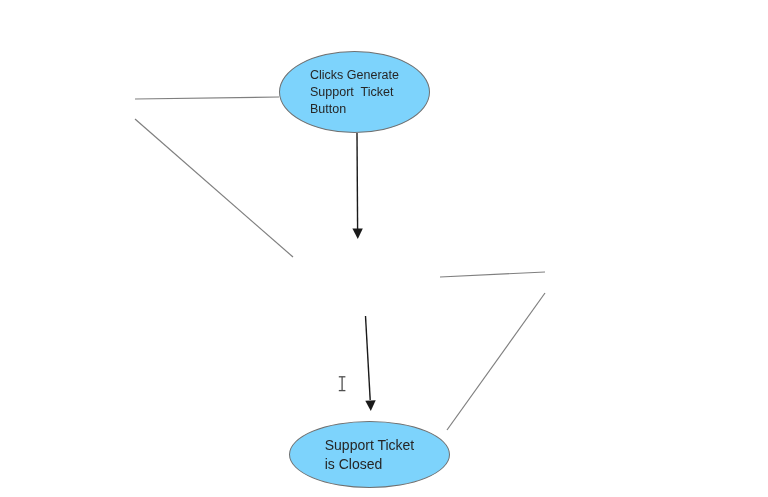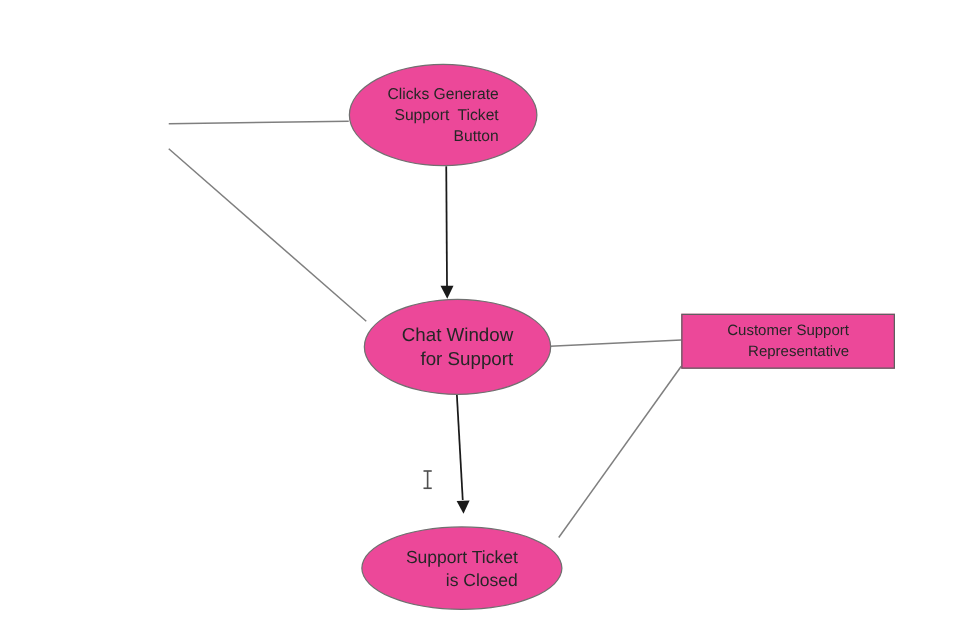--- a/index.html
+++ b/index.html
@@ -20,23 +20,23 @@
     left: 0;
     top: 0;
     width: 768px;
     height: 497px;
   }
   .node {
     position: absolute;
     display: flex;
     align-items: center;
     justify-content: center;
-    text-align: right;
+    text-align: left;
     box-sizing: border-box;
-    background: #ec4899;
+    background: #7dd3fc;
     color: #262626;
   }
   .node .label {
     white-space: pre-wrap;
     display: block;
   }
   .rect-node {
     border: 1px solid #5f5f5f;
   }
   .ellipse-node {
@@ -96,28 +96,20 @@
     </g>
   </svg>
 
 
   <div id="node-clicks-generate" class="node ellipse-node">
     <span class="label">Clicks Generate
 Support  Ticket
 Button</span>
   </div>
 
-  <div id="node-chat-window" class="node ellipse-node">
-    <span class="label">Chat Window
-for Support</span>
-  </div>
 
-  <div id="node-csr" class="node rect-node">
-    <span class="label">Customer Support
-Representative</span>
-  </div>
 
   <div id="node-ticket-closed" class="node ellipse-node">
     <span class="label">Support Ticket
 is Closed</span>
   </div>
 
 </div>
 
 </body></html>

